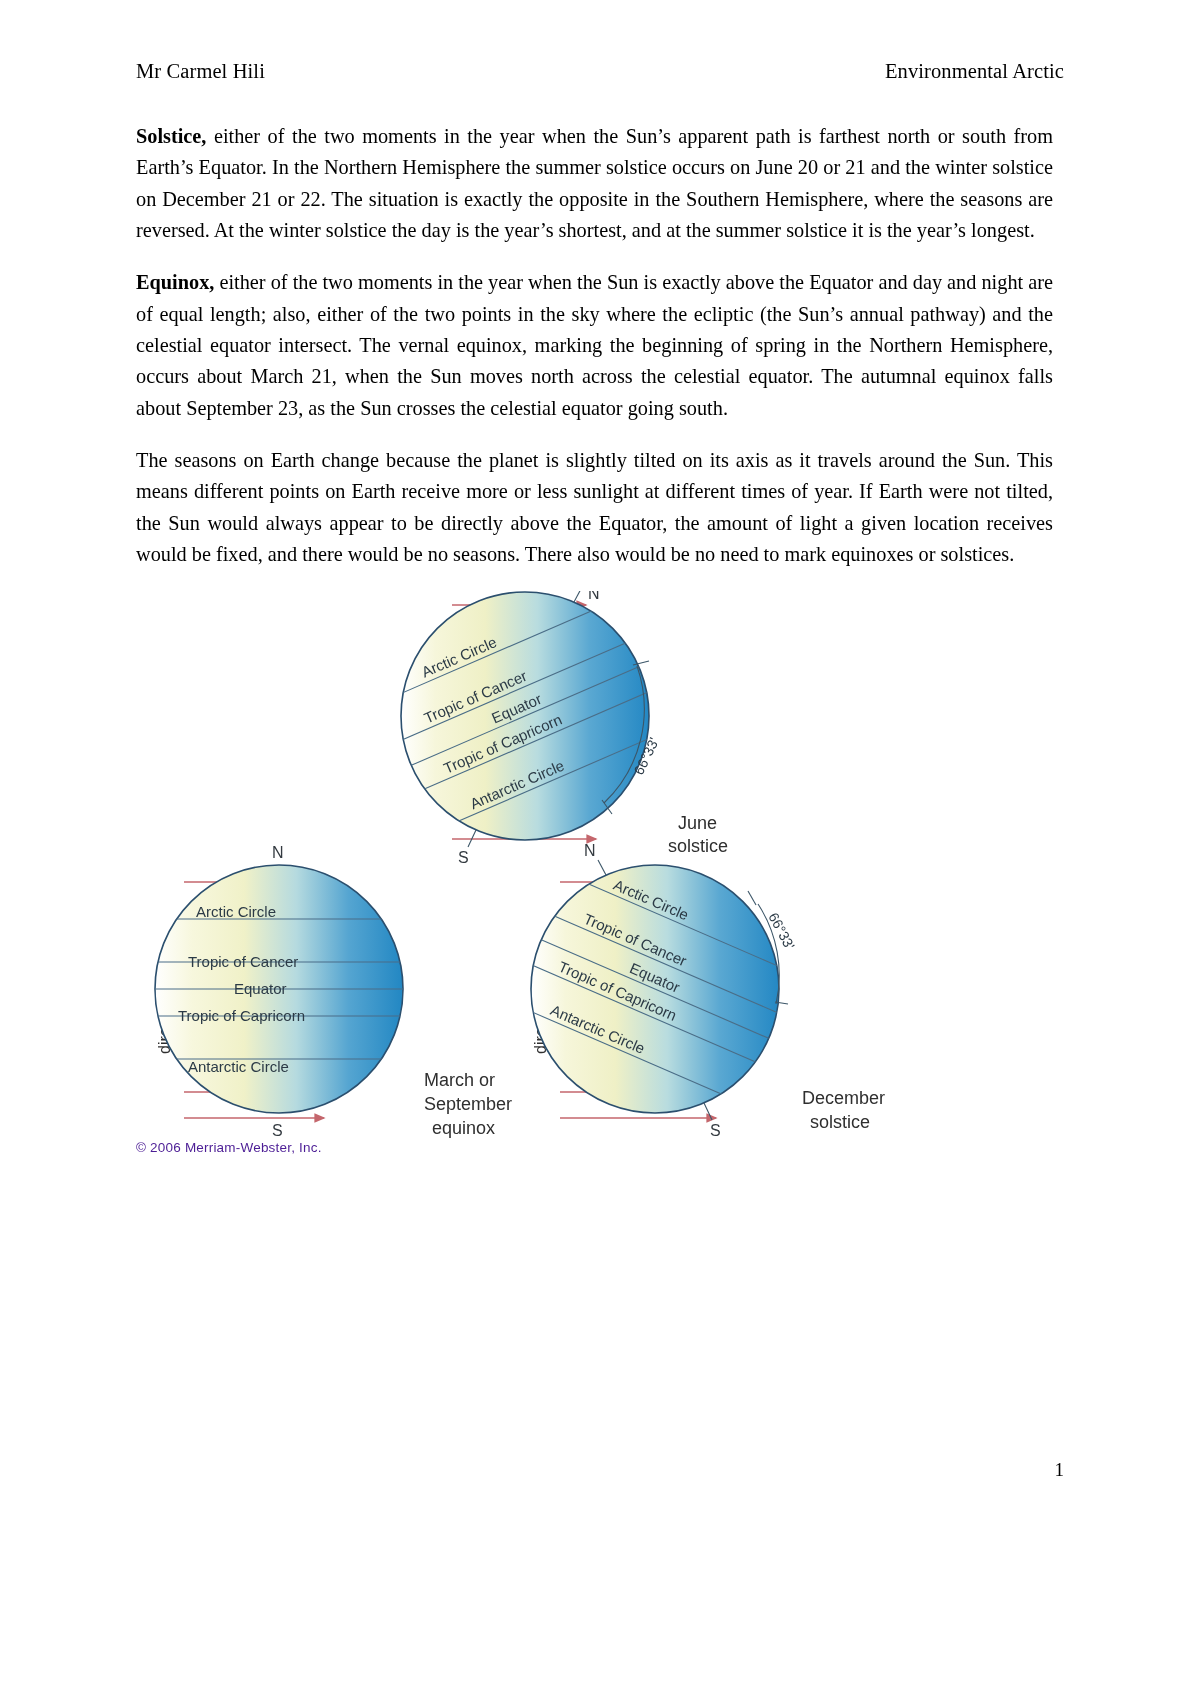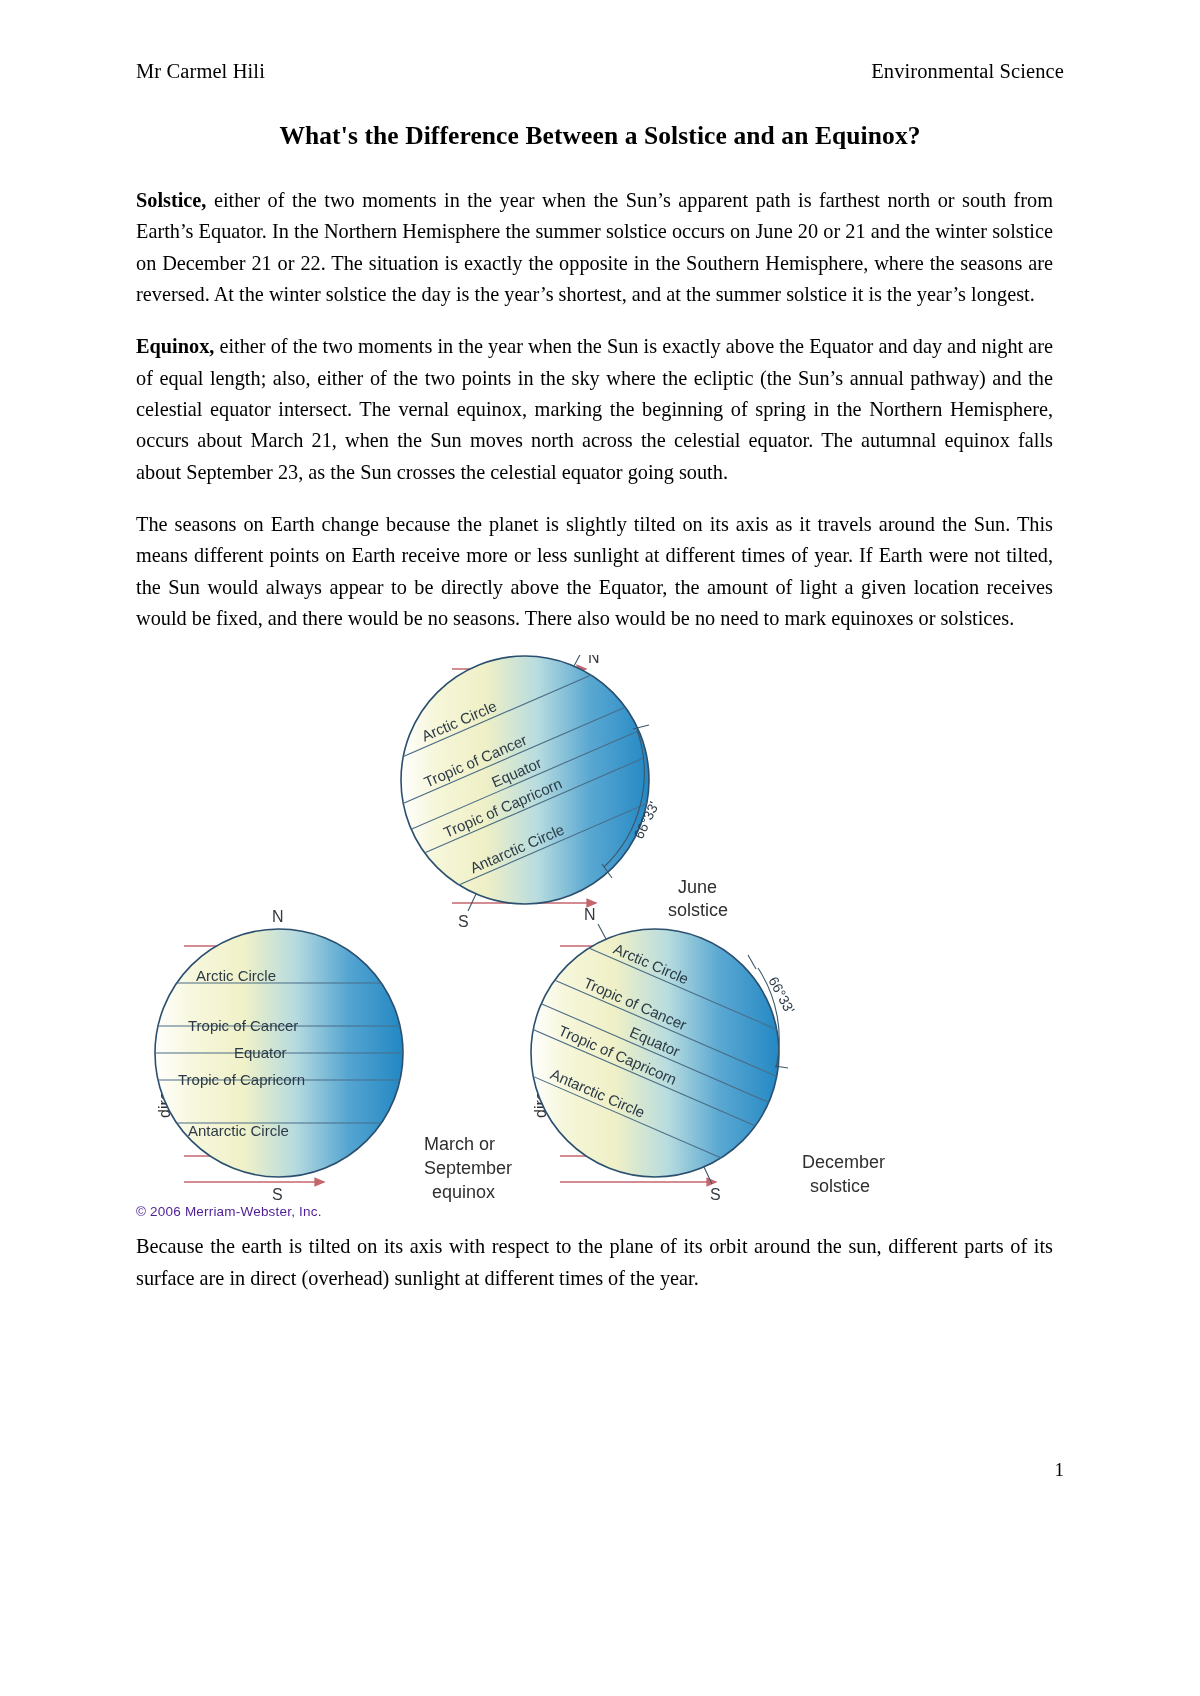--- a/index.html
+++ b/index.html
@@ -80,24 +80,23 @@
     font-size: 19px;
   }
 </style>
 </head>
 <body>
 
 <div class="page">
 
   <div class="doc-header">
     <span>Mr Carmel Hili</span>
-    <span>Environmental Science</span>
+    <span>Environmental Arctic</span>
   </div>
 
-  <h1 class="doc-title">What's the Difference Between a Solstice and an Equinox?</h1>
 
   <p class="body"><b>Solstice,</b><span> either of the two moments in the year when the Sun’s apparent path is farthest north or south from Earth’s Equator. In the Northern Hemisphere the summer solstice occurs on June 20 or 21 and the winter solstice on December 21 or 22. The situation is exactly the opposite in the Southern Hemisphere, where the seasons are reversed. At the winter solstice the day is the year’s shortest, and at the summer solstice it is the year’s longest.</span></p>
 
   <p class="body"><b>Equinox,</b><span> either of the two moments in the year when the Sun is exactly above the Equator and day and night are of equal length; also, either of the two points in the sky where the ecliptic (the Sun’s annual pathway) and the celestial equator intersect. The vernal equinox, marking the beginning of spring in the Northern Hemisphere, occurs about March 21, when the Sun moves north across the celestial equator. The autumnal equinox falls about September 23, as the Sun crosses the celestial equator going south.</span></p>
 
 
   <p class="body"><span>The seasons on Earth change because the planet is slightly tilted on its axis as it travels around the Sun. This means different points on Earth receive more or less sunlight at different times of year. If Earth were not tilted, the Sun would always appear to be directly above the Equator, the amount of light a given location receives would be fixed, and there would be no seasons. There also would be no need to mark equinoxes or solstices.</span></p>
 
   <div class="figure">
     <svg width="928" height="570" viewBox="0 0 928 570" xmlns="http://www.w3.org/2000/svg">
@@ -289,16 +288,15 @@
         <text class="lbl-s" transform="translate(248,52) rotate(62)">66°33'</text>
 
         <text class="cap" x="282" y="240">December</text>
         <text class="cap" x="290" y="264">solstice</text>
       </g>
     </svg>
 
     <div class="copyright">© 2006 Merriam-Webster, Inc.</div>
   </div>
 
-  <p class="body">Because the earth is tilted on its axis with respect to the plane of its orbit around the sun, different parts of its surface are in direct (overhead) sunlight at different times of the year.</p>
 
   <div class="page-number">1</div>
 </div>
 
 </body></html>

